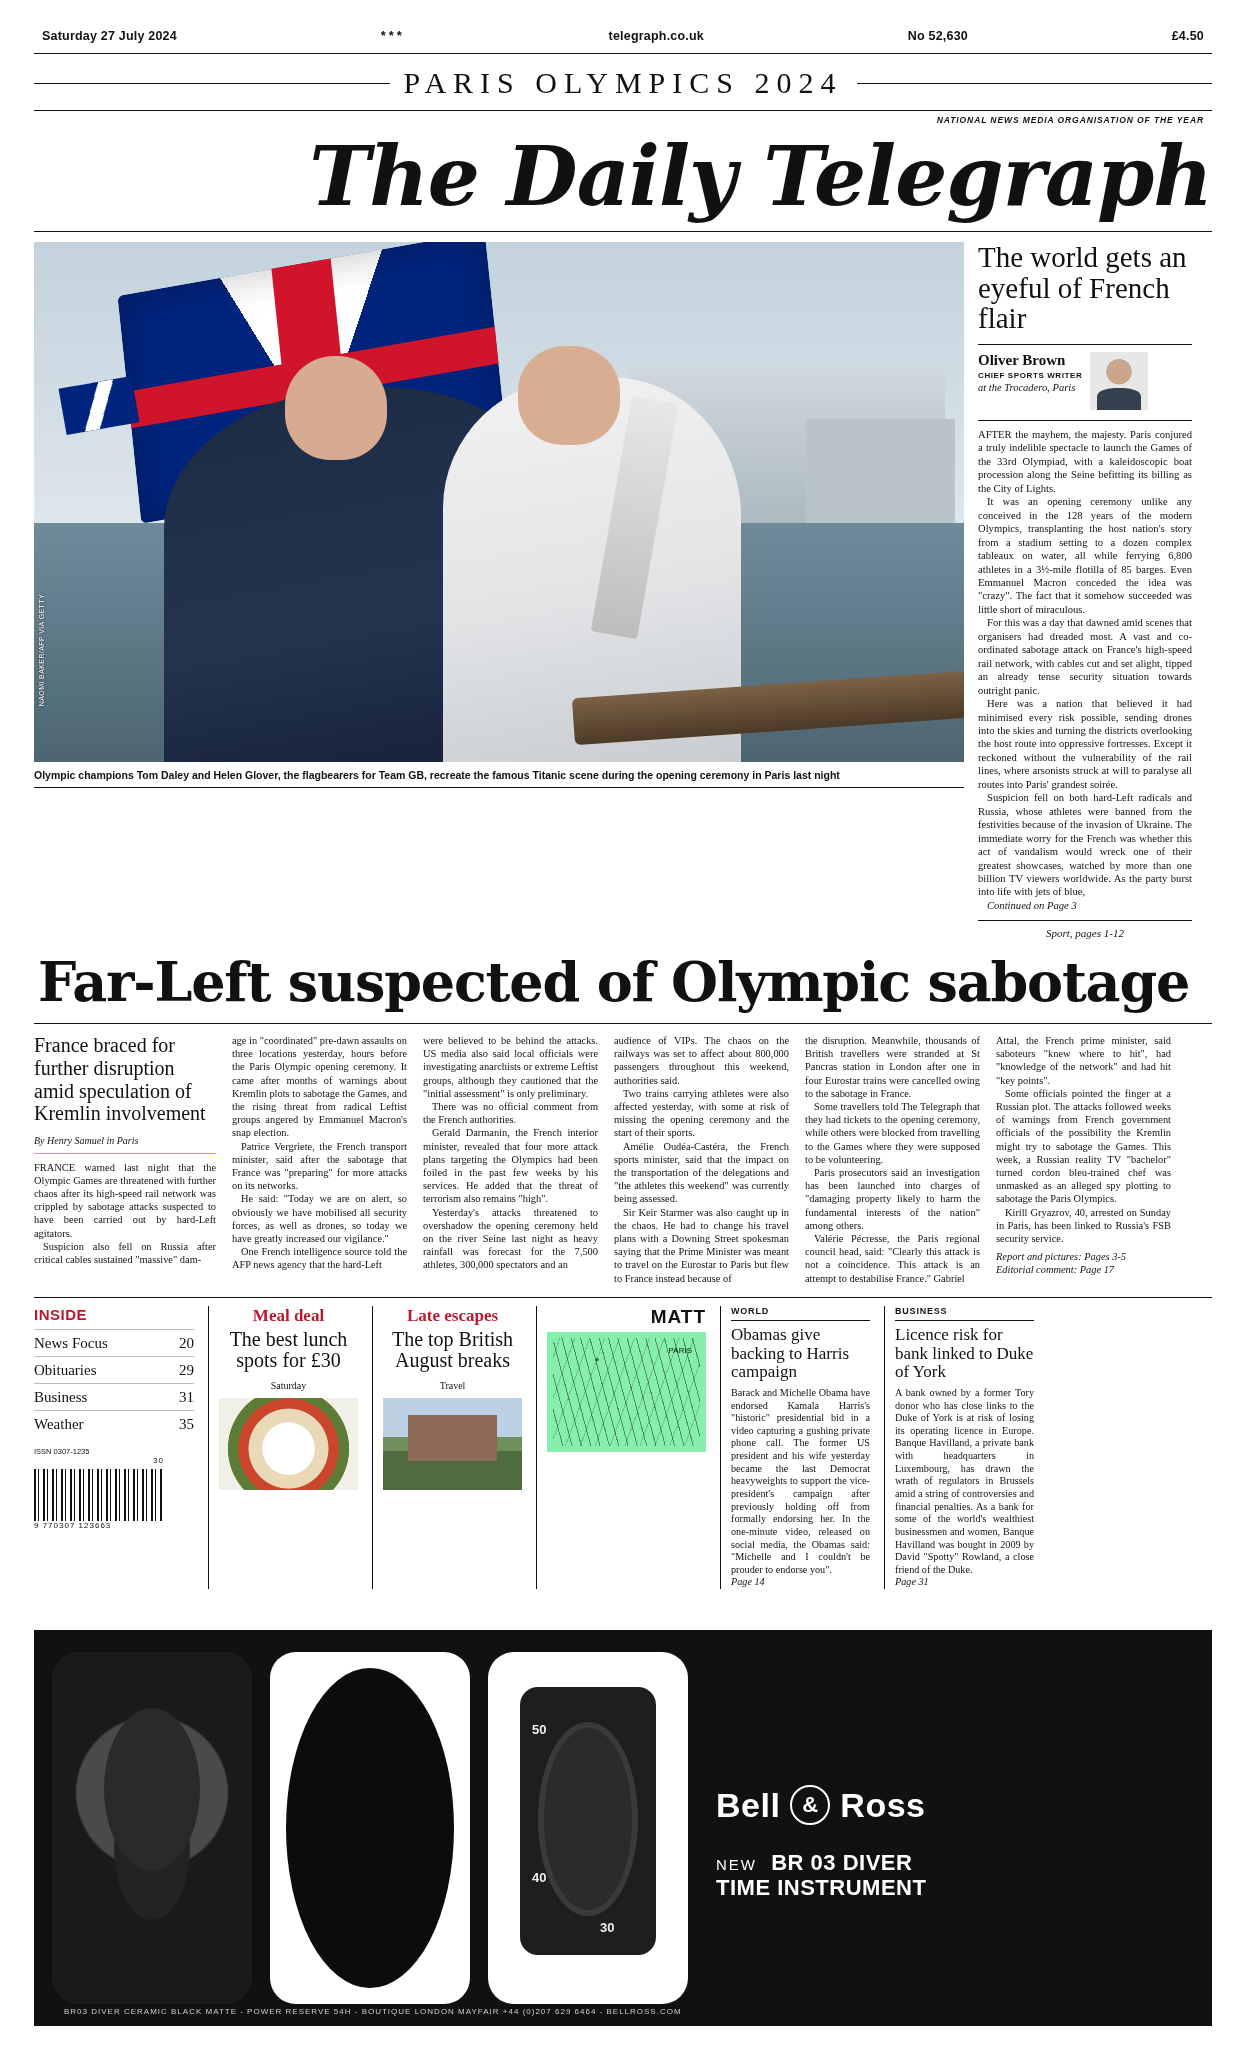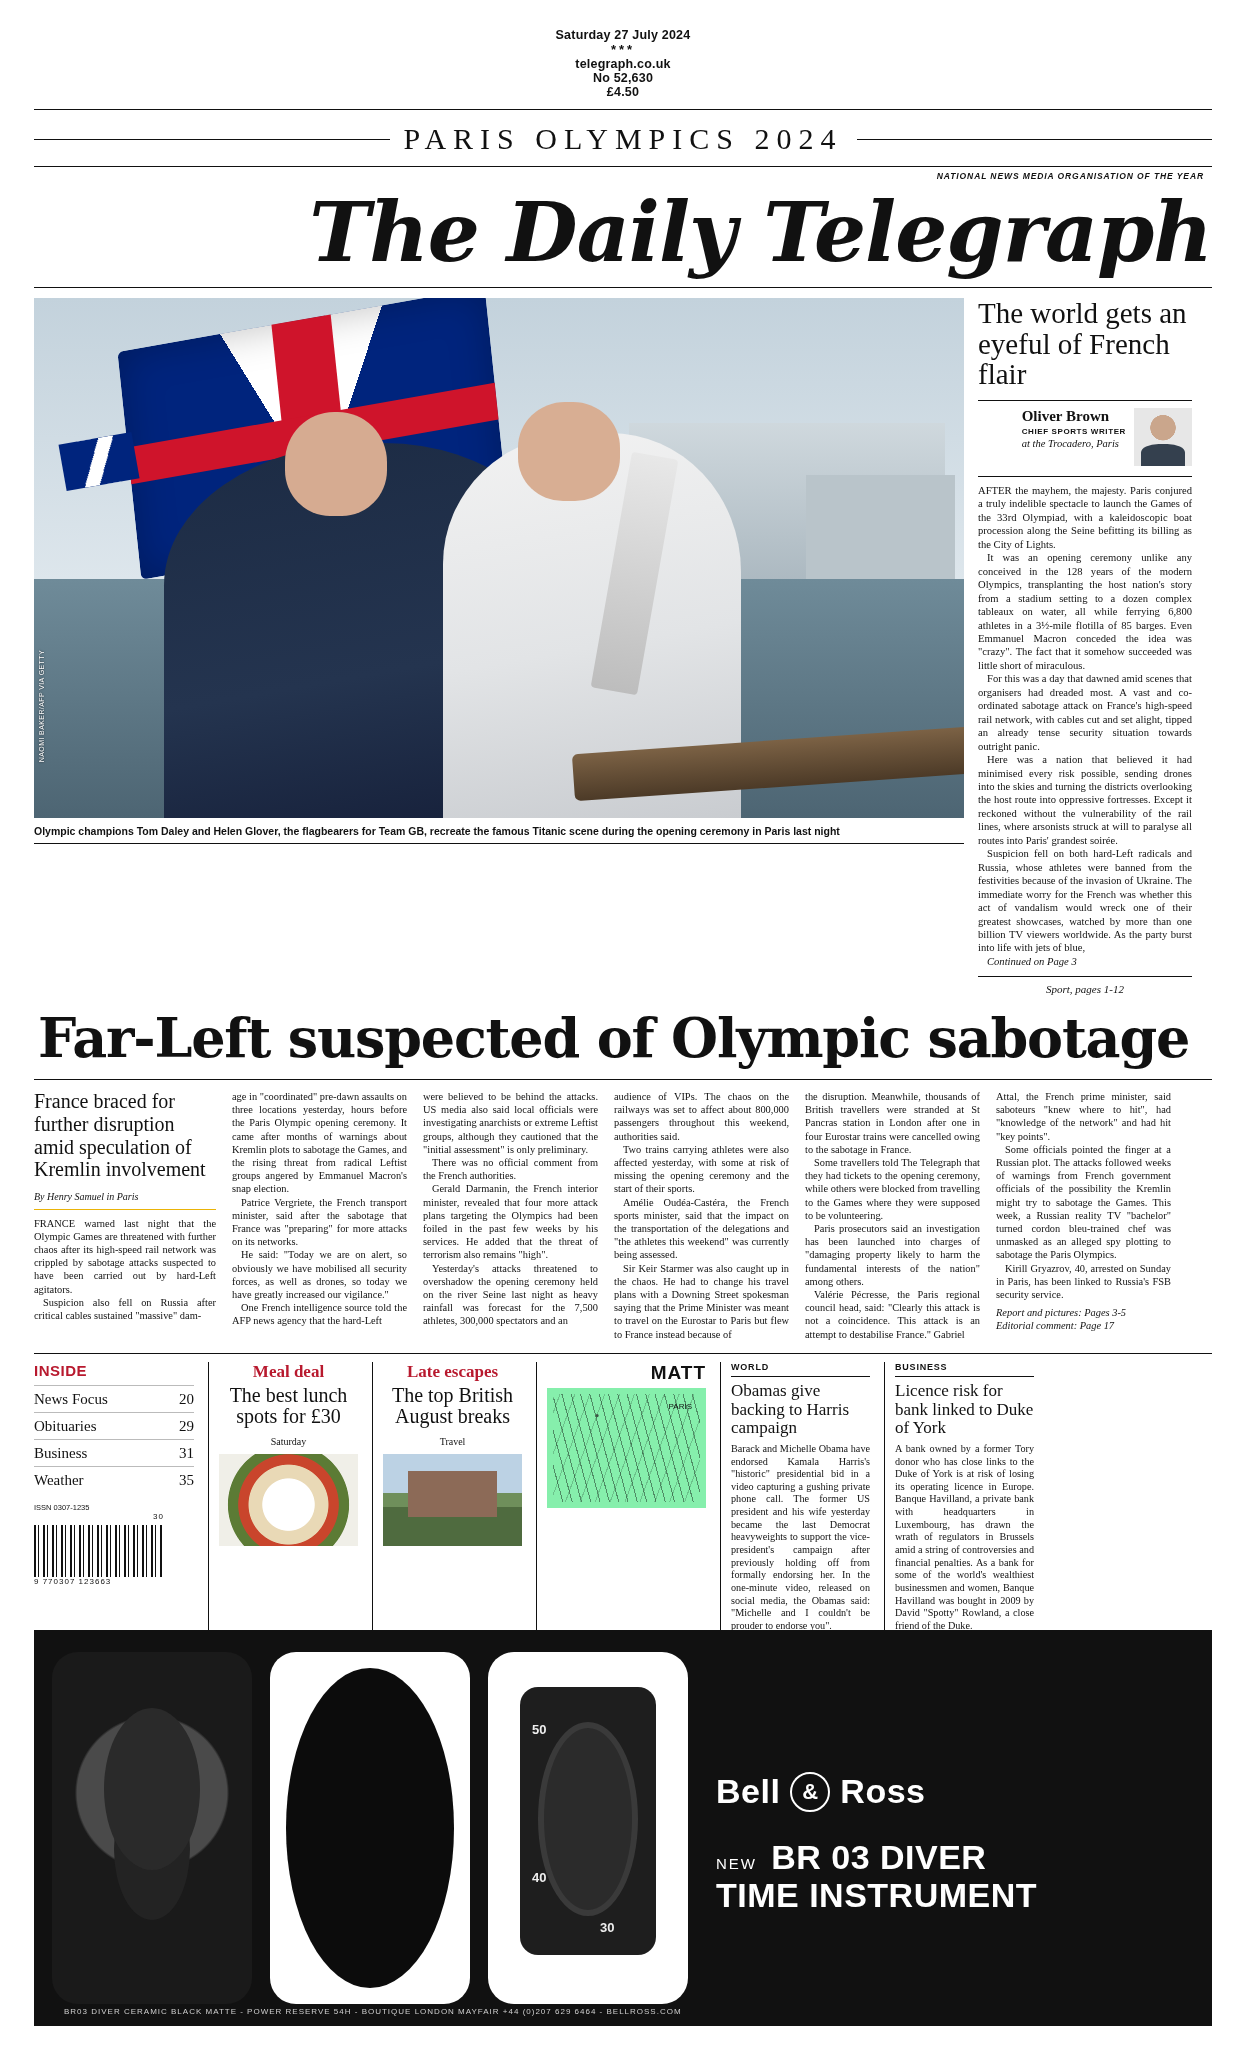--- a/index.html
+++ b/index.html
@@ -13,21 +13,20 @@
     overflow: hidden;
   }
   .page { width: 1246px; height: 2048px; position: relative; padding: 0 34px; }
 
   
   .topbar {
     display: flex; align-items: center; justify-content: space-between;
     font-family: "Liberation Sans", sans-serif;
     font-size: 12.5px; font-weight: bold; letter-spacing: .2px;
     padding: 28px 8px 10px 8px;
-    flex-direction: column;
   }
   .topbar .stars { letter-spacing: 3px; font-size: 13px; }
   .topbar .mid { font-weight: bold; }
   .rule { border-top: 1px solid #111; }
 
   .olympics-band {
     display: flex; align-items: center; justify-content: center;
     gap: 14px; padding: 12px 0 10px 0;
   }
   .olympics-band .line { flex: 1 1 auto; height: 1px; background: #111; }
@@ -135,21 +134,21 @@
     border-bottom:1px solid #111;
   }
 
   
   .opinion { width: 214px; }
   .opinion h2 {
     font-family:"Liberation Serif", serif;
     font-size:29px; line-height:1.06; margin:0 0 8px 0; font-weight:normal;
   }
   .op-rule { border-top:1px solid #111; margin:10px 0 7px 0; }
-  .byline-row { display:flex; justify-content:flex-end; align-items:flex-start; gap:8px; }
+  .byline-row { display:flex; justify-content:flex-start; align-items:flex-start; gap:8px; }
   .byline-name { font-family:"Liberation Serif", serif; font-size:15px; font-weight:bold; }
   .byline-role {
     font-family:"Liberation Sans", sans-serif; font-size:8px;
     letter-spacing:.6px; font-weight:bold; margin-top:2px;
   }
   .byline-loc { font-style:italic; font-size:10.5px; margin-top:2px; }
   .headshot {
     width:58px; height:58px; flex:0 0 58px;
     background: radial-gradient(circle at 50% 34%, #caa68c 0 26%, rgba(202,166,140,0) 27%), #e7e7e7;
     position:relative; overflow:hidden;
@@ -253,21 +252,21 @@
   .tile.circle { background:#fff; }
   .tile.circle:after{ content:""; position:absolute; inset:16px; border-radius:50%; background:#0c0c0c; }
   .tile.watch { background:#fff; }
   .tile.watch .w-case { position:absolute; left:16%; top:10%; width:68%; height:76%; background:#1e1e1e; border-radius:18px; }
   .tile.watch .w-dial { position:absolute; left:25%; top:20%; width:50%; height:55%; background:#2b2b2b; border-radius:50%; border:6px solid #3a3a3a; }
   .tile.watch .w-num { position:absolute; color:#eee; font-family:"Liberation Sans",sans-serif; font-size:13px; font-weight:bold; }
   .ad-right { flex:1 1 auto; padding:30px 26px 0 10px; display:flex; flex-direction:column; justify-content:center; }
   .brand { display:flex; align-items:center; gap:10px; font-family:"Liberation Sans", sans-serif; font-size:34px; font-weight:bold; letter-spacing:.5px; }
   .brand .amp { width:40px; height:40px; border:2px solid #fff; border-radius:50%; display:flex; align-items:center; justify-content:center; font-size:22px; }
   .ad-new { margin-top:26px; font-family:"Liberation Sans", sans-serif; font-size:15px; letter-spacing:2px; }
-  .ad-model { font-family:"Liberation Sans", sans-serif; font-weight:bold; font-size:34px; line-height:1.12; letter-spacing:.5px; }
+  .ad-model { font-family:"Liberation Sans", sans-serif; font-weight:bold; font-size:22px; line-height:1.12; letter-spacing:.5px; }
   .ad-foot { position:absolute; left:30px; bottom:10px; font-family:"Liberation Sans", sans-serif; font-size:8px; letter-spacing:1px; color:#cfcfcf; }
 </style>
 </head>
 <body>
 
 <div class="page">
 
   <div class="topbar">
     <span>Saturday 27 July 2024</span>
     <span class="stars">***</span>

